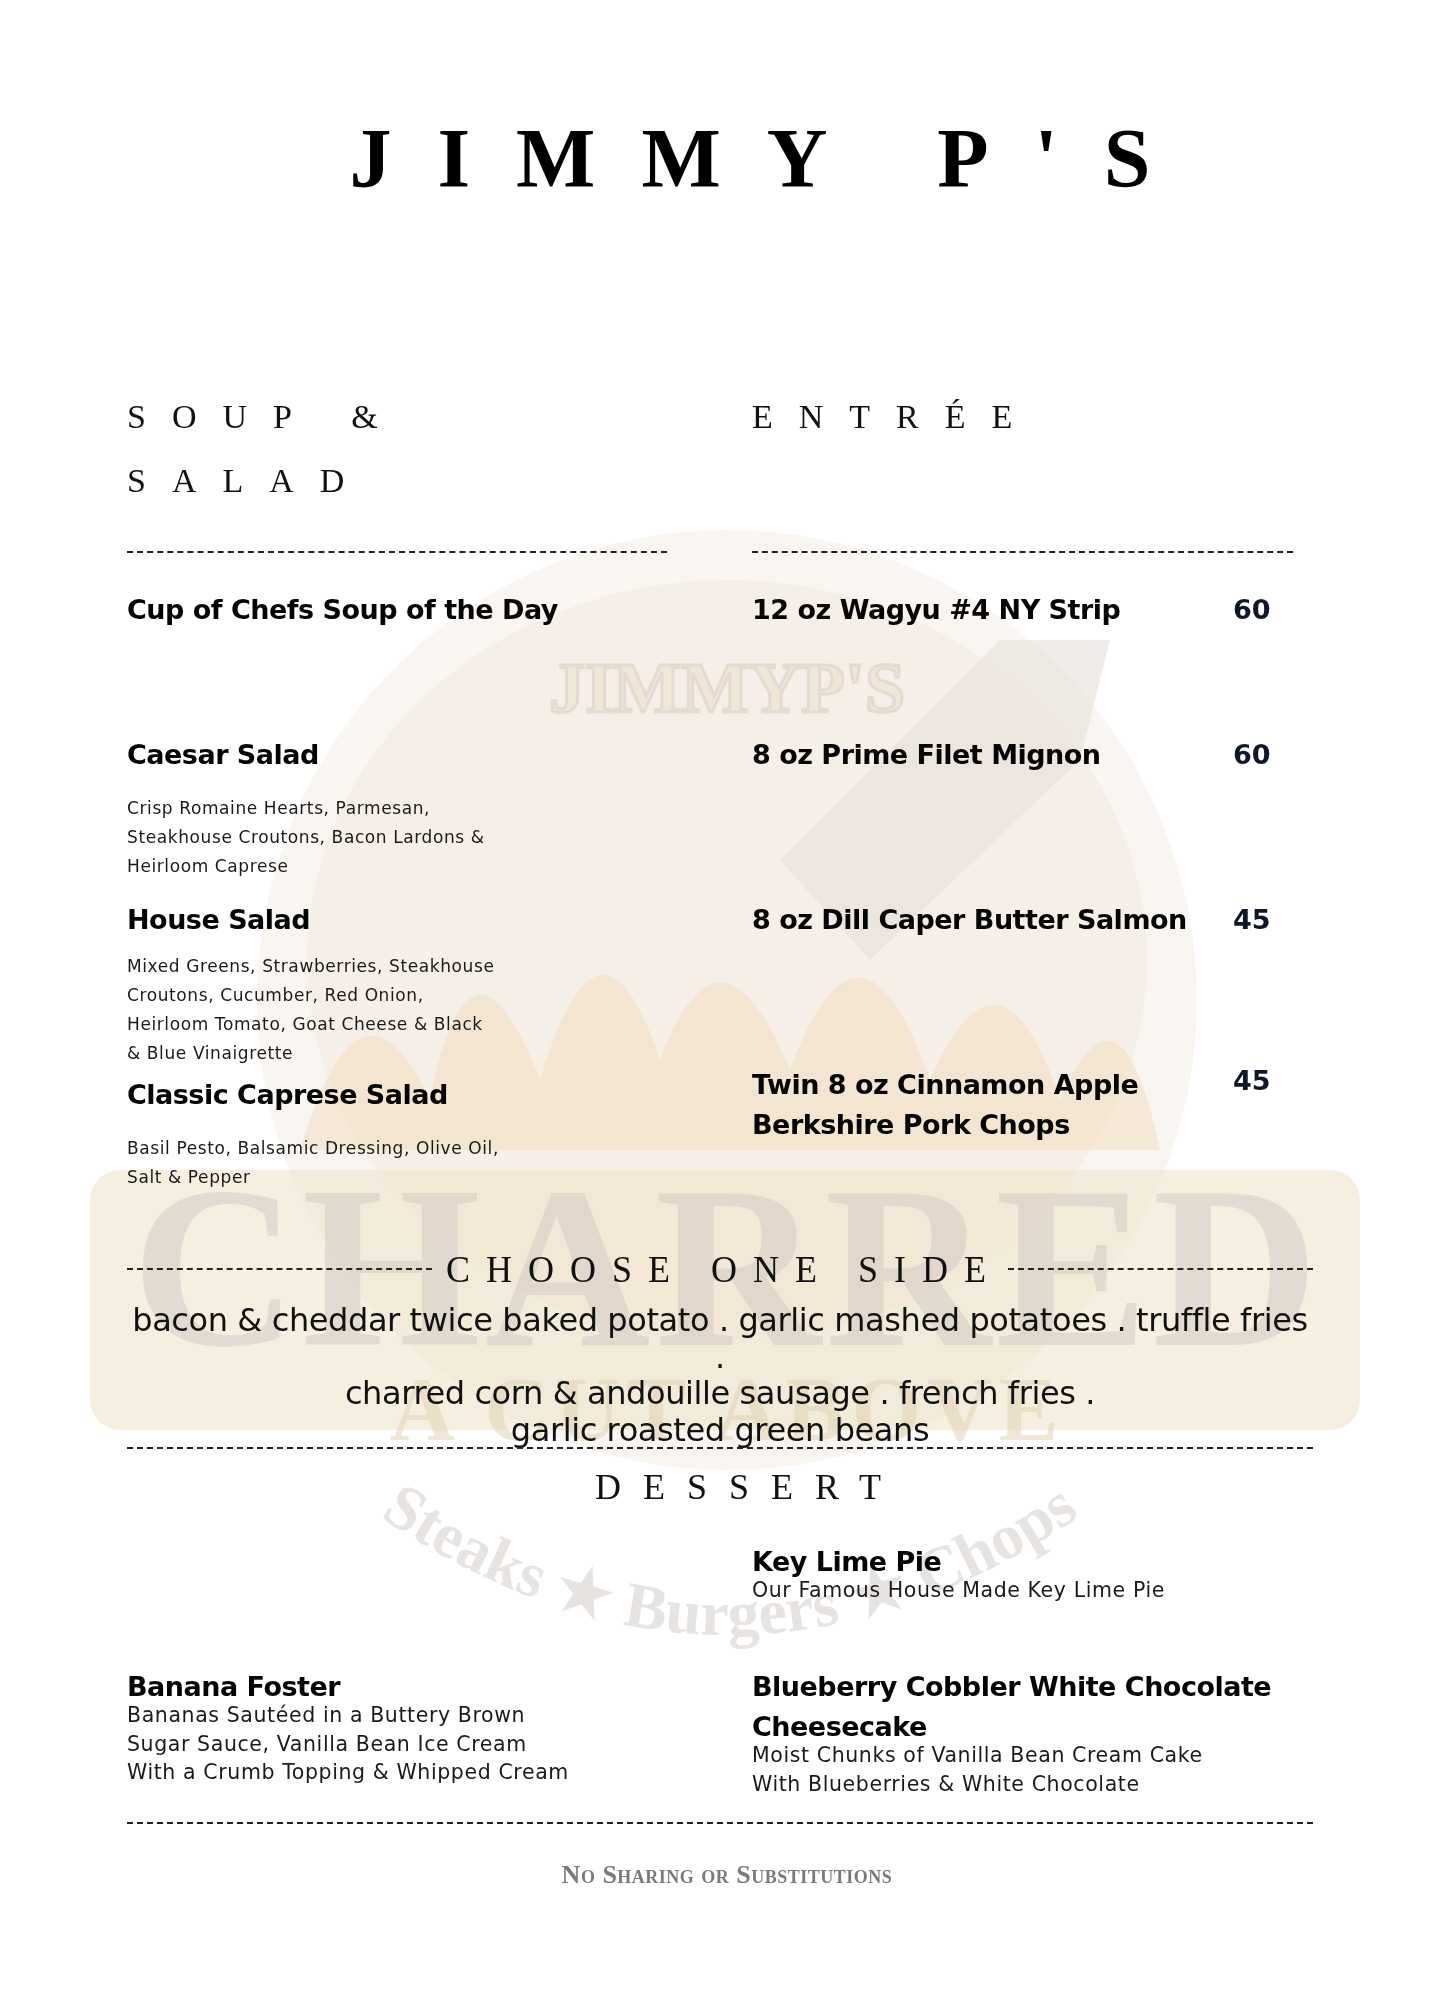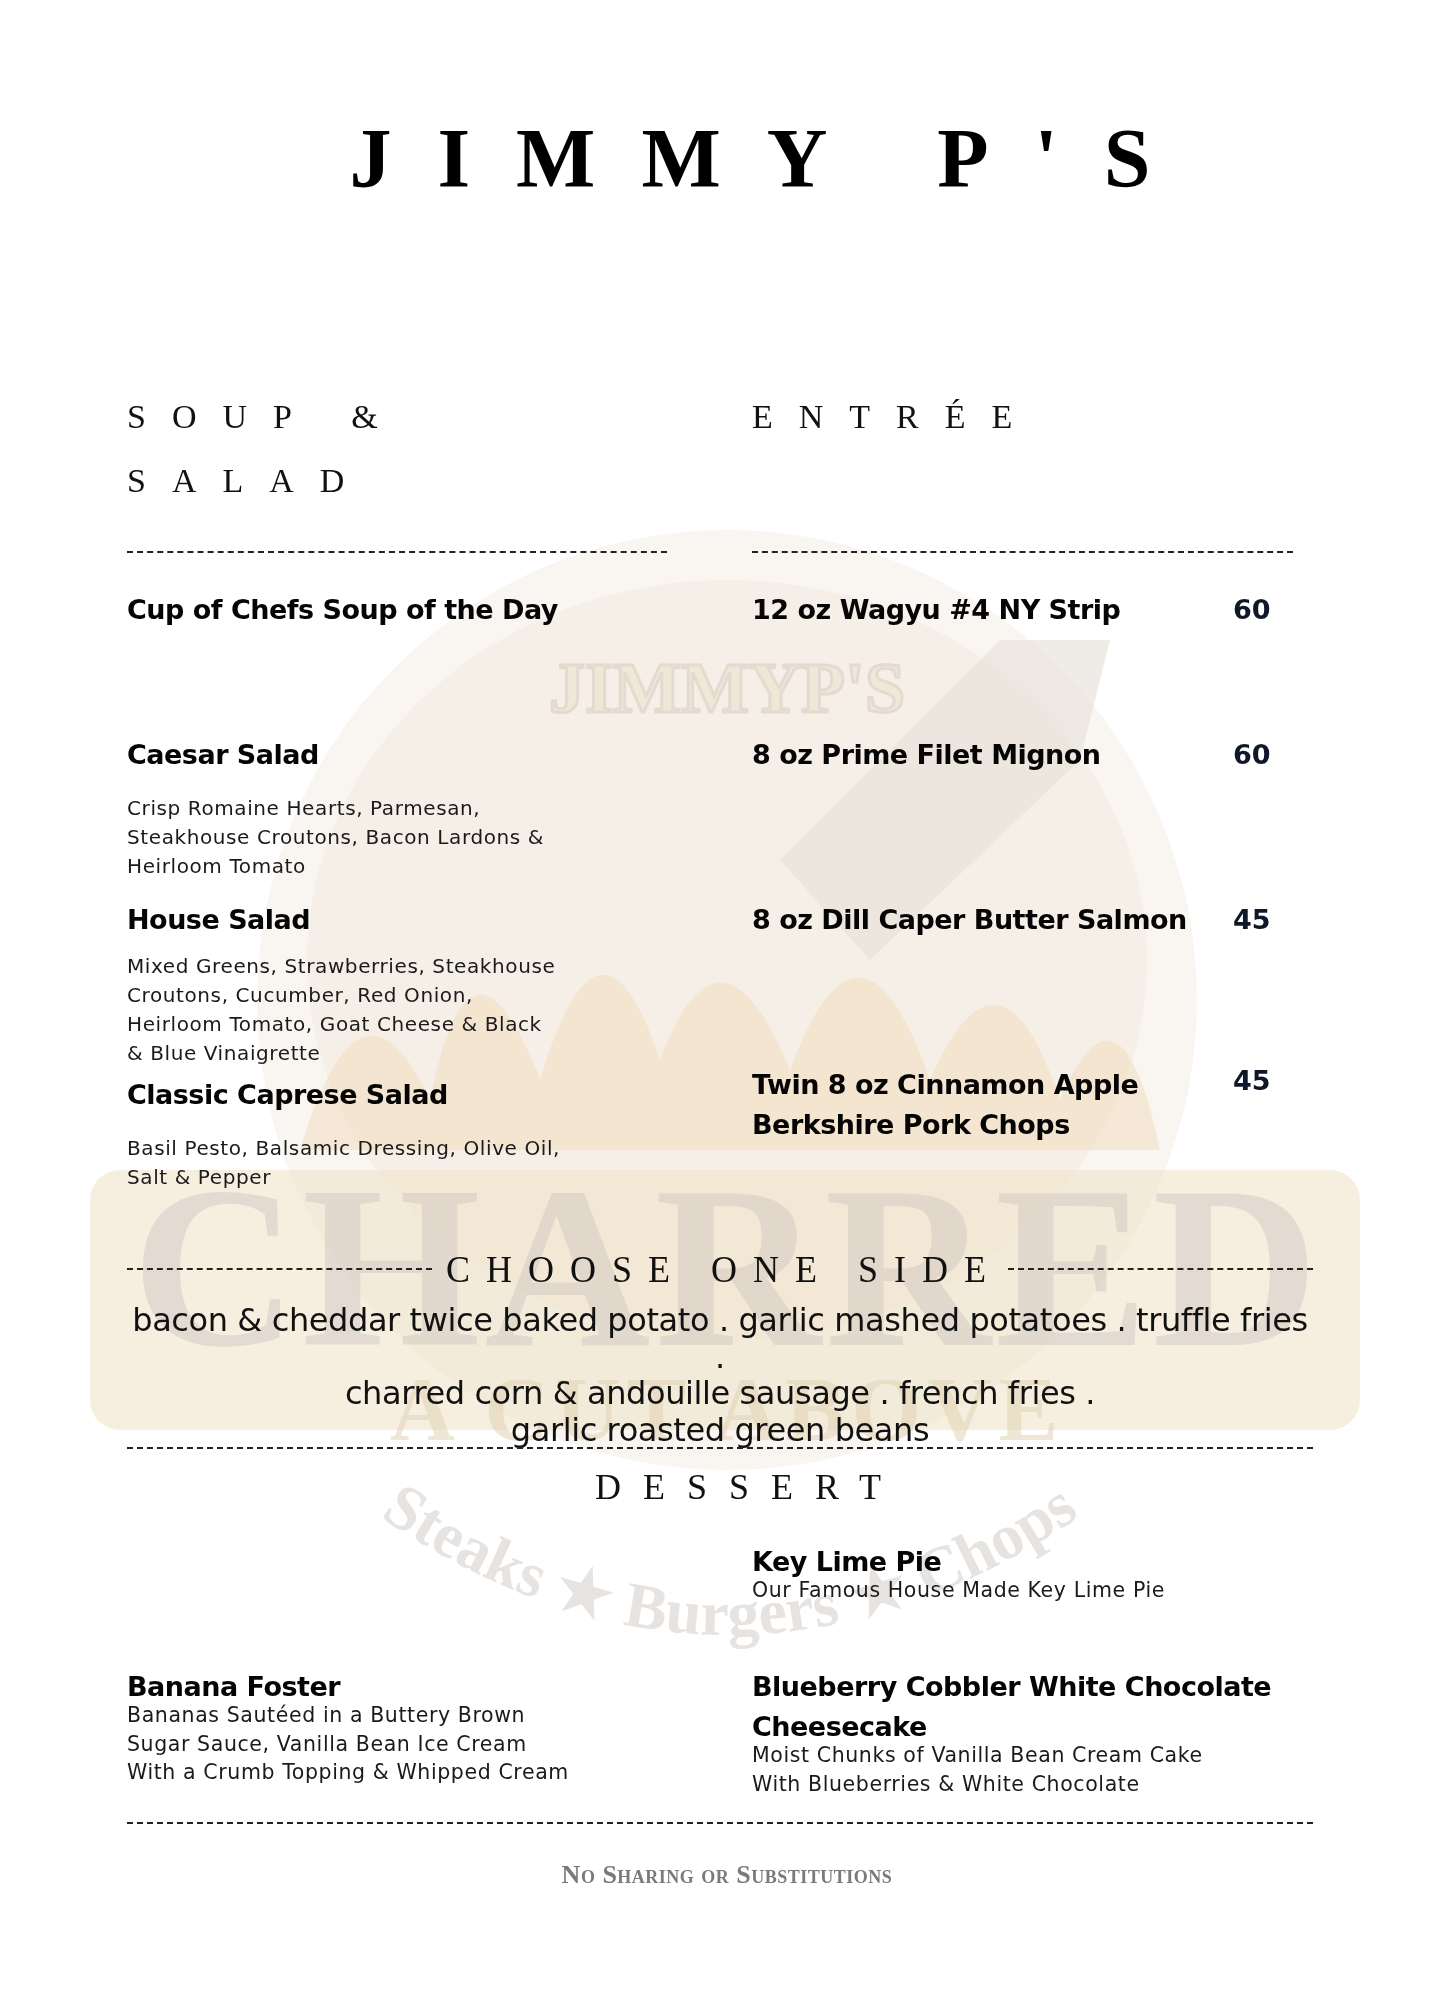--- a/index.html
+++ b/index.html
@@ -25,21 +25,21 @@
   }
 
   .dash { border-top: 2px dashed #222; height: 0; }
 
   .item-name {
     font-family: "DejaVu Sans", "Liberation Sans", sans-serif;
     font-weight: 700; font-size: 27px; color: #050505; letter-spacing: -0.5px;
   }
   .item-desc {
     font-family: "DejaVu Sans", "Liberation Sans", sans-serif;
-    font-weight: 400; font-size: 20px; line-height: 29px; color: #1a1a1a; letter-spacing: 0.6px;
+    font-weight: 400; font-size: 17px; line-height: 29px; color: #1a1a1a; letter-spacing: 0.6px;
   }
   .price {
     font-family: "DejaVu Sans", "Liberation Sans", sans-serif;
     font-weight: 700; font-size: 27px; color: #0f172a; text-align: left; width: 60px;
   }
 
   .sides-head {
     left: 127px; width: 1186px; top: 1248px; display: flex; align-items: center;
   }
   .sides-head .dash { flex: 1; border-top-width: 2px; }
@@ -110,21 +110,21 @@
 
   <div class="abs dash" style="left:127px; top:551px; width:540px;"></div>
   <div class="abs dash" style="left:752px; top:551px; width:541px;"></div>
 
   <div class="abs item-name" style="left:127px; top:594px;">Cup of Chefs Soup of the Day</div>
 
   <div class="abs item-name" style="left:127px; top:739px;">Caesar Salad</div>
   <div class="abs item-desc" style="left:127px; top:794px;">
     <div>Crisp Romaine Hearts, Parmesan,</div>
     <div>Steakhouse Croutons, Bacon Lardons &amp;</div>
-    <div>Heirloom Tomato</div>
+    <div>Heirloom Caprese</div>
   </div>
 
   <div class="abs item-name" style="left:127px; top:904px;">House Salad</div>
   <div class="abs item-desc" style="left:127px; top:952px;">
     <div>Mixed Greens, Strawberries, Steakhouse</div>
     <div>Croutons, Cucumber, Red Onion,</div>
     <div>Heirloom Tomato, Goat Cheese &amp; Black</div>
     <div>&amp; Blue Vinaigrette</div>
   </div>
 

